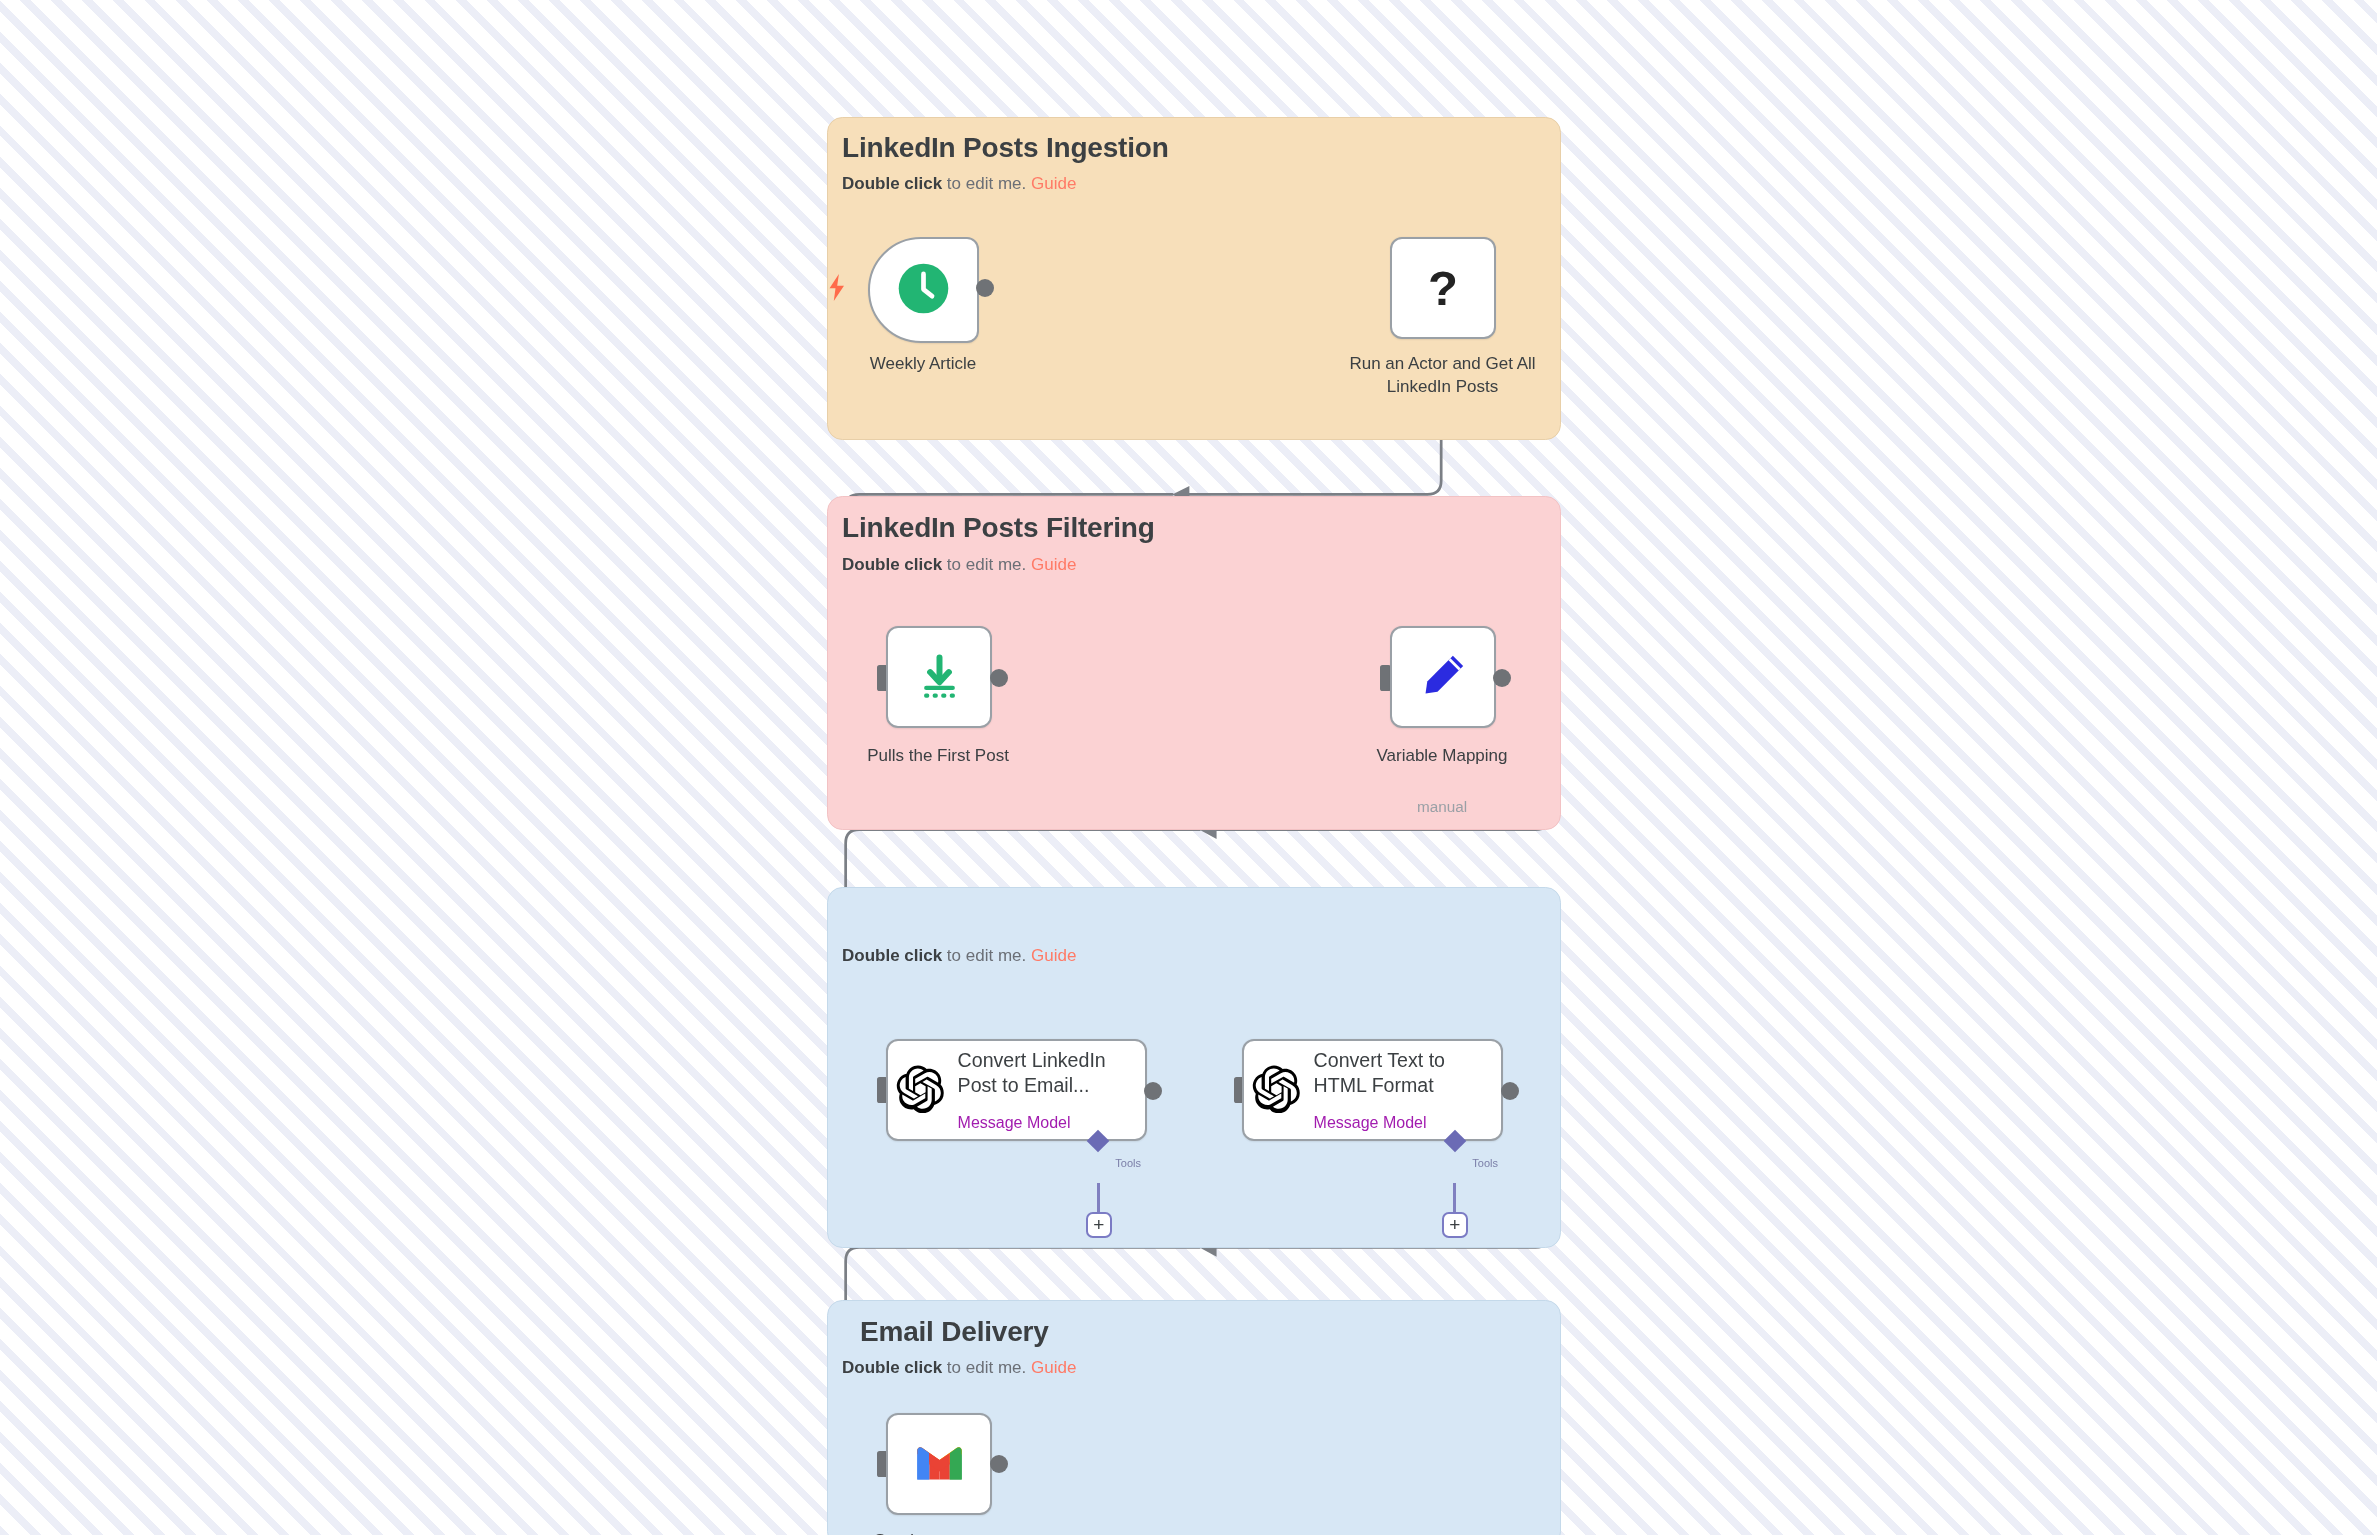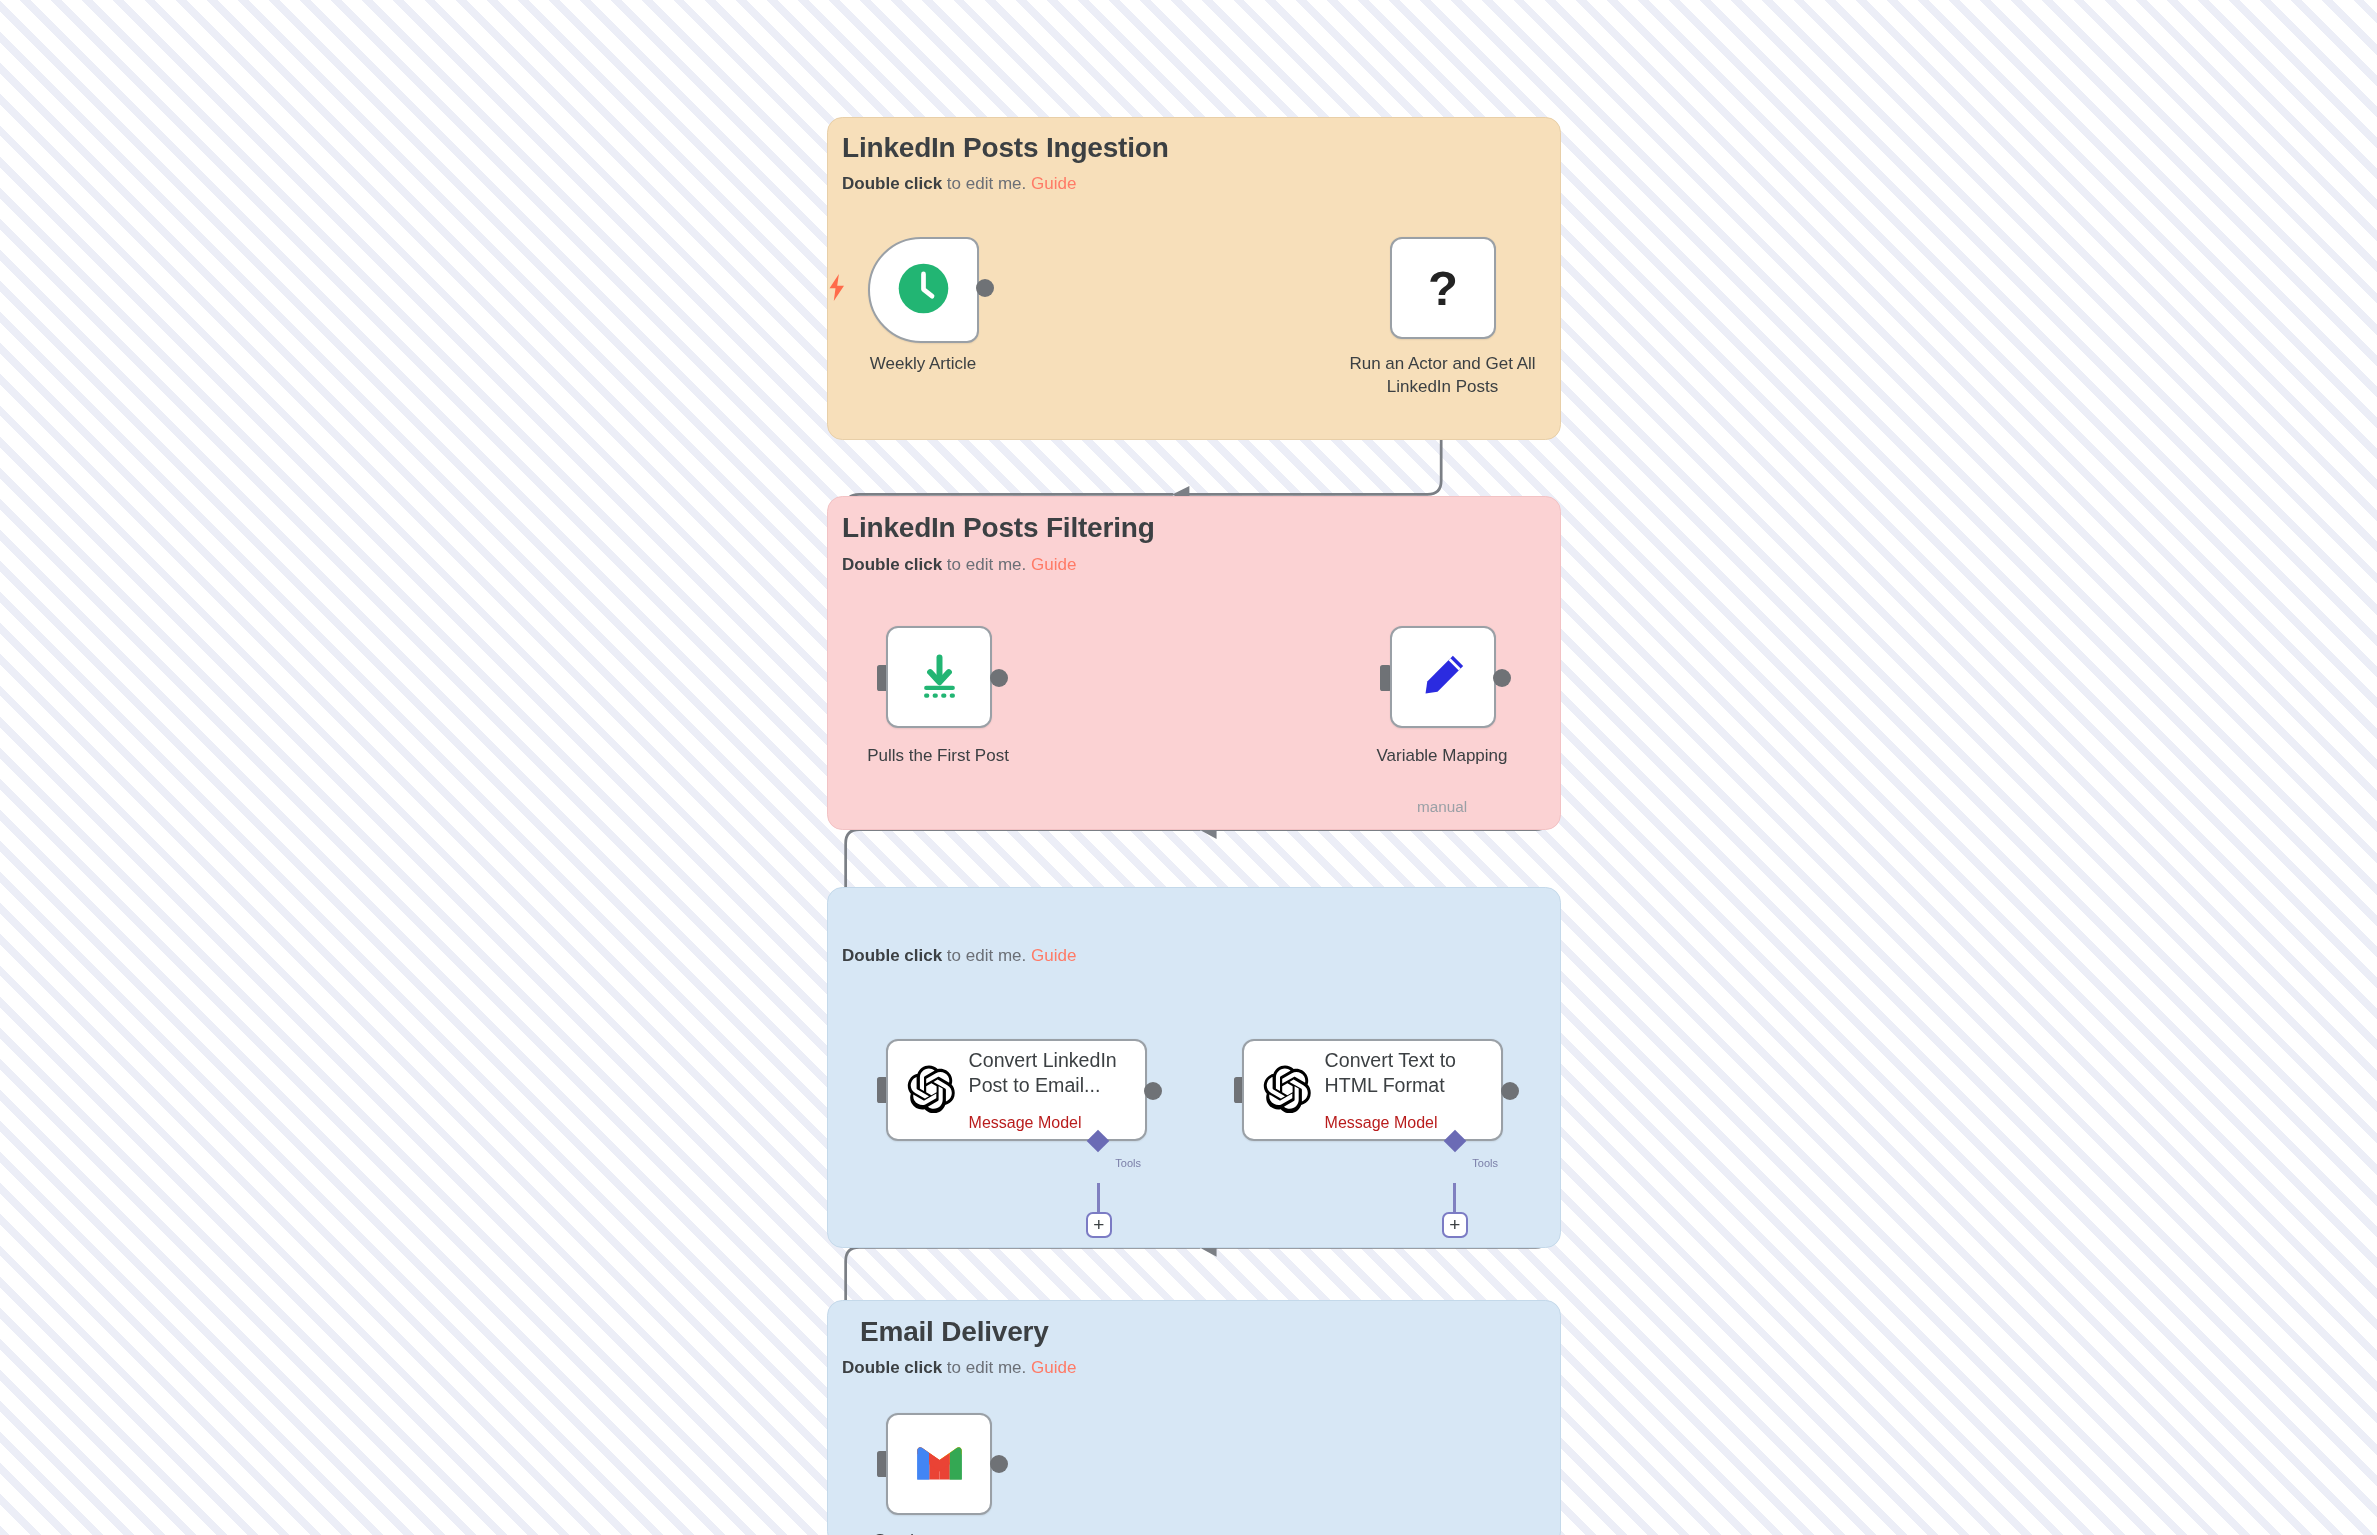--- a/index.html
+++ b/index.html
@@ -63,21 +63,21 @@
     display: flex;
     align-items: center;
     justify-content: center;
     box-shadow: 0 0.9px 1.7px rgba(0,0,0,.08);
   }
   .node.trigger {
     border-radius: 53px 12px 12px 53px;
   }
   .node.wide {
     justify-content: flex-start;
-    padding-left: 19px;
+    padding-left: 8px;
     gap: 13.6px;
   }
   .node-label {
     position: absolute;
     font-size: 17px;
     color: #3c4043;
     text-align: center;
     line-height: 1.35;
     white-space: pre-line;
   }
@@ -88,21 +88,21 @@
     text-align: center;
   }
   .node-title {
     font-size: 19.6px;
     color: #3c4043;
     font-weight: 400;
     line-height: 1.28;
   }
   .node-subtitle {
     font-size: 16px;
-    color: #b91c1c;
+    color: #a21caf;
     line-height: 1.2;
     margin-top: 15px;
   }
   .node-text-col { display:flex; flex-direction:column; justify-content:center; }
 
   
   .port-out {
     position: absolute;
     width: 18px; height: 18px;
     border-radius: 50%;

